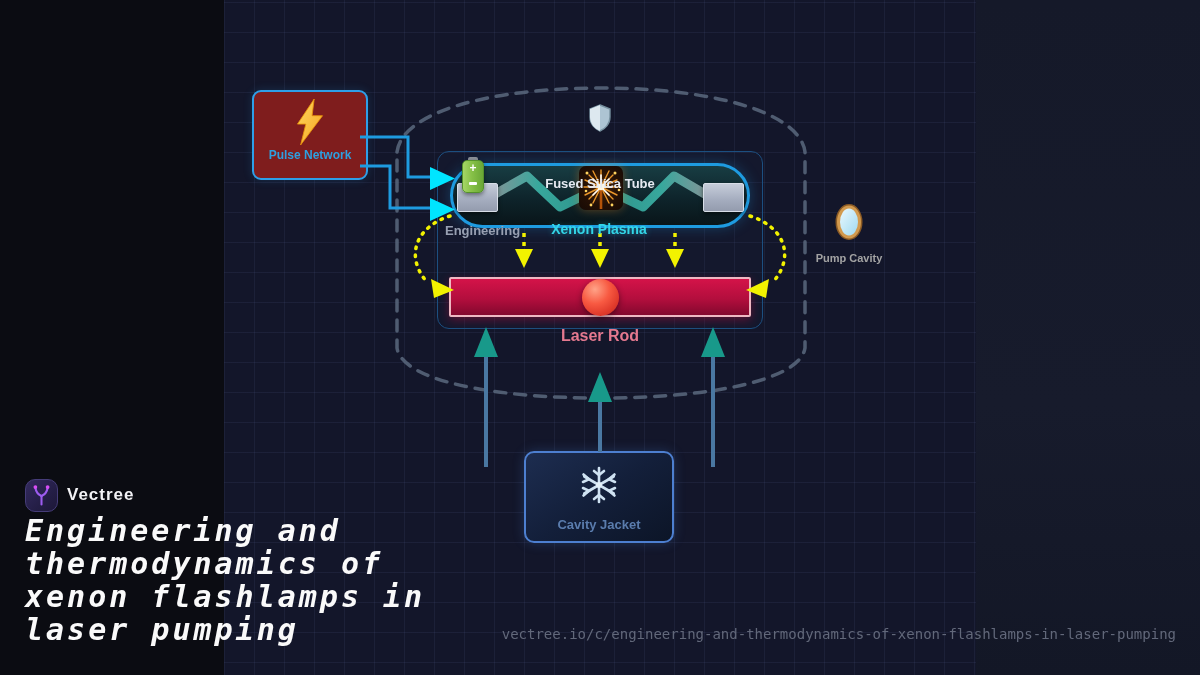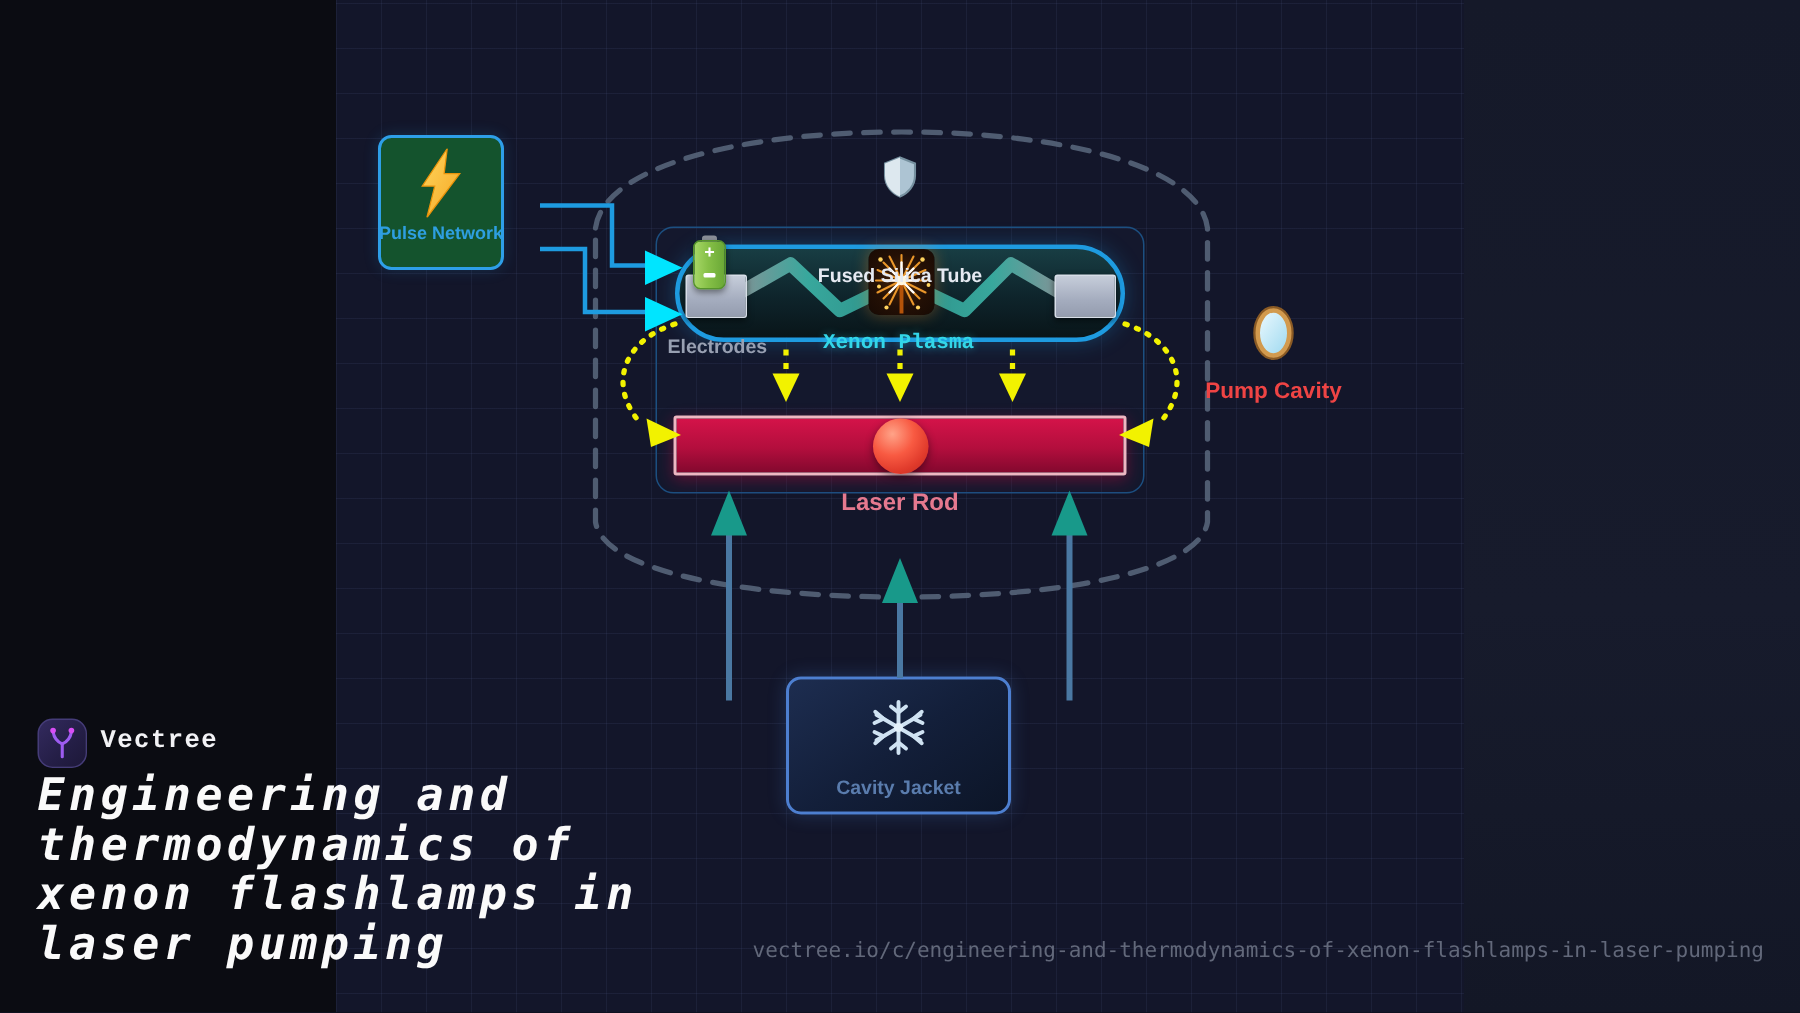--- a/index.html
+++ b/index.html
@@ -17,22 +17,22 @@
     background-image:
       linear-gradient(rgba(130,160,220,0.08) 1px, transparent 1px),
       linear-gradient(90deg, rgba(130,160,220,0.08) 1px, transparent 1px);
     background-size:30px 30px;background-position:0 2px;}
   #bg-right{left:976px;top:0;width:224px;height:675px;
     background:linear-gradient(180deg,#151929 0%,#171b2c 60%,#131726 100%);}
 
   svg.layer{left:0;top:0;pointer-events:none;}
 
   
-  #pulse-box{left:252px;top:90px;width:84px;height:90px;border-radius:9px;
-    border:2.5px solid #2e9fe8;background:#14532d;box-sizing:border-box;
+  #pulse-box{left:252px;top:90px;width:116px;height:90px;border-radius:9px;
+    border:2.5px solid #2e9fe8;background:#7f1d1d;box-sizing:border-box;
     box-shadow:0 0 10px rgba(46,159,232,.18);}
   #pulse-box .icon{position:absolute;left:50%;top:7px;transform:translateX(-50%);}
   #pulse-box .txt{position:absolute;left:50%;top:56px;transform:translateX(-50%);
     font-size:12px;color:#2e9fe0;}
 
   
   #inner-box{left:437px;top:151px;width:326px;height:178px;border-radius:12px;
     border:1.5px solid #1c4f80;background:rgba(25,45,80,0.10);box-sizing:border-box;}
 
   
@@ -75,31 +75,31 @@
     border:2px solid #4d7fd0;box-sizing:border-box;
     background:linear-gradient(145deg,#1d2d50 0%,#131f3a 50%,#0c1527 100%);
     box-shadow:0 0 12px rgba(70,125,205,.28);}
   #coolant-box .icon{position:absolute;left:50%;top:12px;transform:translateX(-50%);}
   #coolant-box .txt{position:absolute;left:50%;top:64px;transform:translateX(-50%);
     font-size:13px;color:#5a7cad;}
 
   
   #lbl-fused{left:600px;top:136px;font-size:13px;color:#e6eaf2;margin-top:40px;}
   #lbl-electrodes{left:445px;top:223px;font-size:13px;color:#98a0b2;}
-  #lbl-xenon{left:599px;top:221px;font-size:14px;color:#33d6e8;text-shadow:0 0 6px rgba(51,214,232,.45);font-family:Liberation Mono, monospace;}
+  #lbl-xenon{left:599px;top:221px;font-size:14px;color:#33d6e8;text-shadow:0 0 6px rgba(51,214,232,.45);}
   #lbl-rod{left:600px;top:327px;font-size:16px;color:#e5798f;}
-  #lbl-pump{left:849px;top:252px;font-size:15px;color:#ef4444;text-align:right;}
+  #lbl-pump{left:849px;top:252px;font-size:11px;color:#a3a3a3;text-align:right;}
   #shield-icon{left:588px;top:104px;}
   #mirror-icon{left:835px;top:203px;}
 
   
   #logo{left:25px;top:479px;width:33px;height:33px;border-radius:10px;
     background:linear-gradient(135deg,#332a5e 0%,#241e46 60%,#1d1838 100%);
     border:1px solid #453c78;box-sizing:border-box;}
-  #brand-name{left:67px;top:485px;font-family:Liberation Mono, monospace;font-weight:bold;
+  #brand-name{left:67px;top:485px;font-family:Liberation Sans, sans-serif;font-weight:bold;
     font-size:17px;color:#f2f2f5;letter-spacing:1px;}
   #page-title{left:25px;top:514px;width:432px;
     font-family:"DejaVu Sans Mono",monospace;font-weight:bold;font-size:30px;line-height:33px;
     color:#fafafa;letter-spacing:3px;font-style:italic;}
   #footer-url{right:24px;top:626px;font-family:"DejaVu Sans Mono",monospace;
     font-size:14px;color:#62687a;letter-spacing:0px;white-space:nowrap;}
 </style>
 </head>
 <body>
 
@@ -252,21 +252,21 @@
   </g>
 </svg>
 
 <span class="abs" id="shield-icon" style="z-index:8">
   <svg width="24" height="28" viewBox="0 0 24 28">
     <path d="M12,1 L22,5 V13 C22,20 17,25 12,27 C7,25 2,20 2,13 V5 Z" fill="#adc4d3" stroke="#76909f" stroke-width="1.4"></path>
     <path d="M12,1 L2,5 V13 C2,20 7,25 12,27 Z" fill="#dde8ef"></path>
   </svg>
 </span>
 <span class="abs lbl ctr" id="lbl-fused" style="z-index:8">Fused Silica Tube</span>
-<span class="abs lbl" id="lbl-electrodes" style="z-index:8">Electrodes</span>
+<span class="abs lbl" id="lbl-electrodes" style="z-index:8">Engineering</span>
 <span class="abs lbl ctr" id="lbl-xenon" style="z-index:8">Xenon Plasma</span>
 <span class="abs lbl ctr" id="lbl-rod" style="z-index:8">Laser Rod</span>
 <span class="abs" id="mirror-icon" style="z-index:8">
   <svg width="28" height="38" viewBox="0 0 28 38">
     <defs>
         <linearGradient id="glassG" x1="0" y1="0" x2="1" y2="1">
       <stop offset="0" stop-color="#eefaff"></stop>
           <stop offset="1" stop-color="#9bd8ef"></stop>
         </linearGradient>
       </defs>

